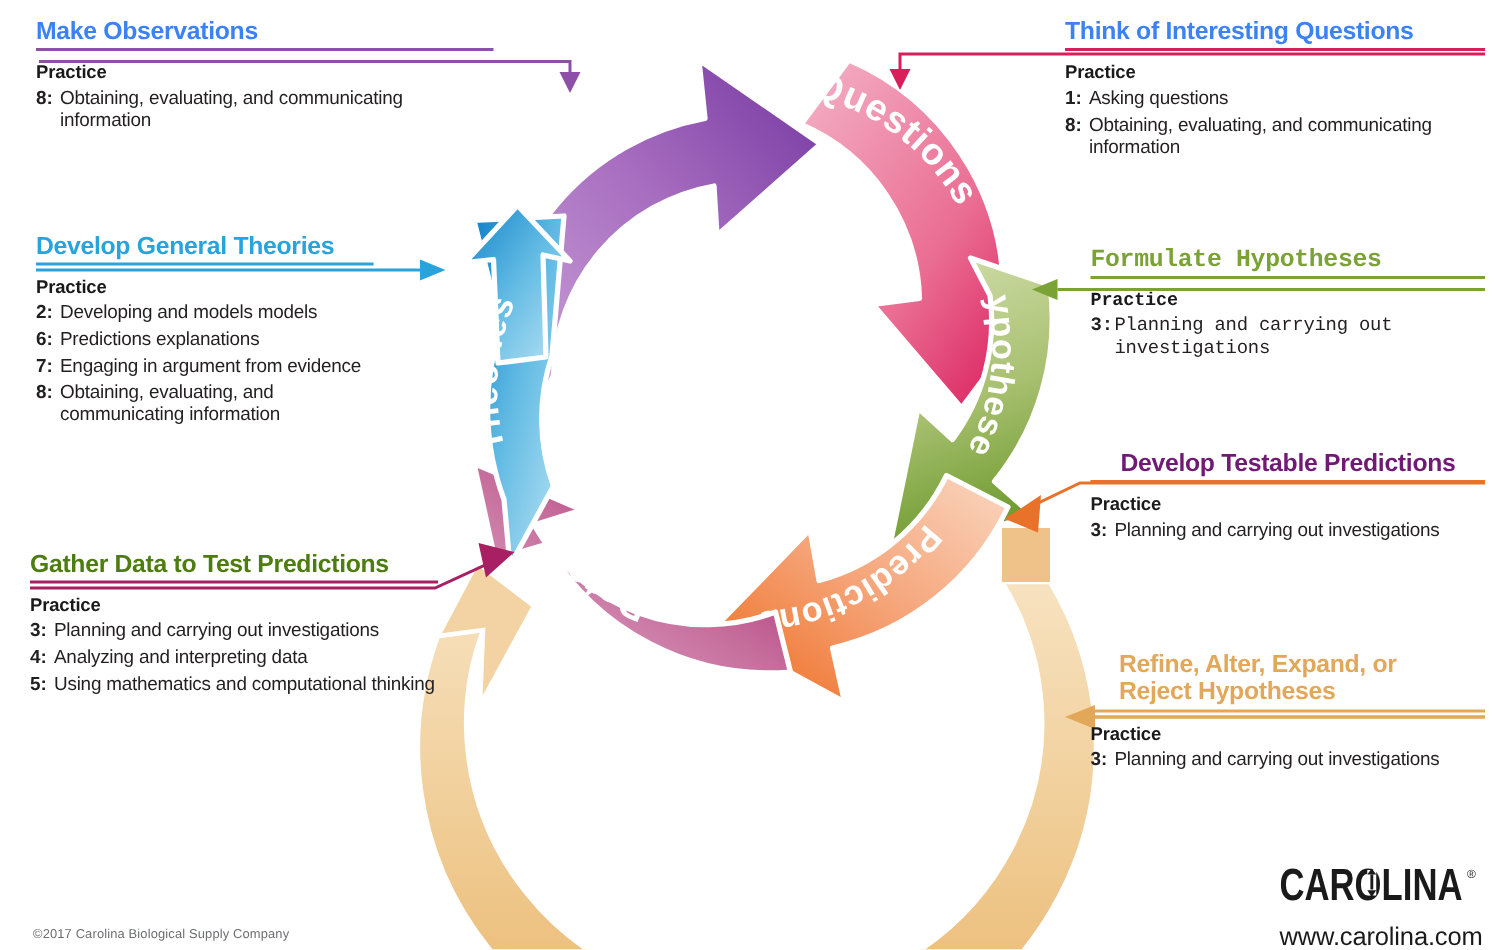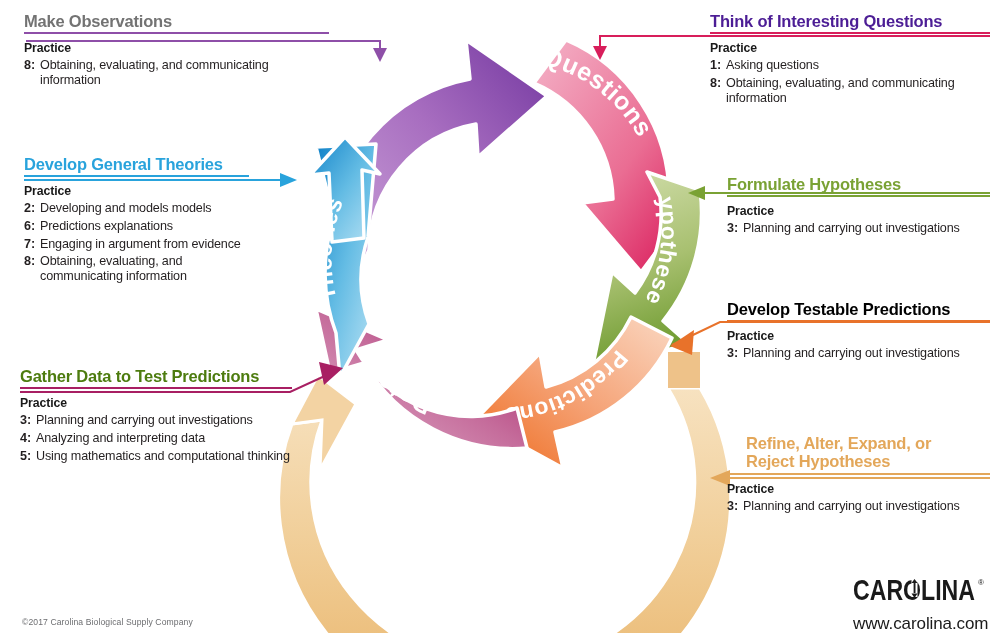--- a/index.html
+++ b/index.html
@@ -27,32 +27,32 @@
   .plist { margin-top: 2px; }
   .prow { display: flex; margin-top: 3px; font-size: 12.6px; color: #231f20; line-height: 1.16; }
   .prow .num { font-weight: bold; width: 16px; flex: 0 0 16px; }
   .prow .txt { flex: 1; letter-spacing: -0.15px; }
 
   
   #blk-observations { left: 24px; top: 12px; width: 305px; }
   #blk-questions    { left: 710px; top: 12px; width: 280px; text-align: left; }
   #blk-questions .title { text-align: left; }
   #blk-theories     { left: 24px; top: 155px; width: 225px; }
-  #blk-hypotheses   { left: 727px; top: 175px; width: 263px; }
+  #blk-hypotheses   { left: 727px; top: 164px; width: 263px; font-family: Liberation Mono, monospace; }
   #blk-data         { left: 20px; top: 367px; width: 272px; }
   #blk-predictions  { left: 727px; top: 300px; width: 263px; }
   #blk-refine       { left: 727px; top: 434px; width: 263px; }
 
   
-  .c-purple  { color: #737373; }
-  .c-crimson { color: #4c1d95; }
+  .c-purple  { color: #3b82f6; }
+  .c-crimson { color: #3b82f6; }
   .c-blue    { color: #29a3dc; }
   .c-green   { color: #7aa234; }
   .c-magenta { color: #4d7c0f; }
-  .c-orange  { color: #000000; }
+  .c-orange  { color: #701a75; margin-left: 20px; }
   .c-tan     { color: #e3a75a; margin-left: 19px; }
 
   
   .arclabel {
     fill: #ffffff; font-family: "Liberation Sans", sans-serif;
     font-weight: bold; font-size: 25px; letter-spacing: 0.5px;
   }
   .arclabel.small { font-size: 23px; }
   .arclabel.refine { font-size: 26px; }
 

